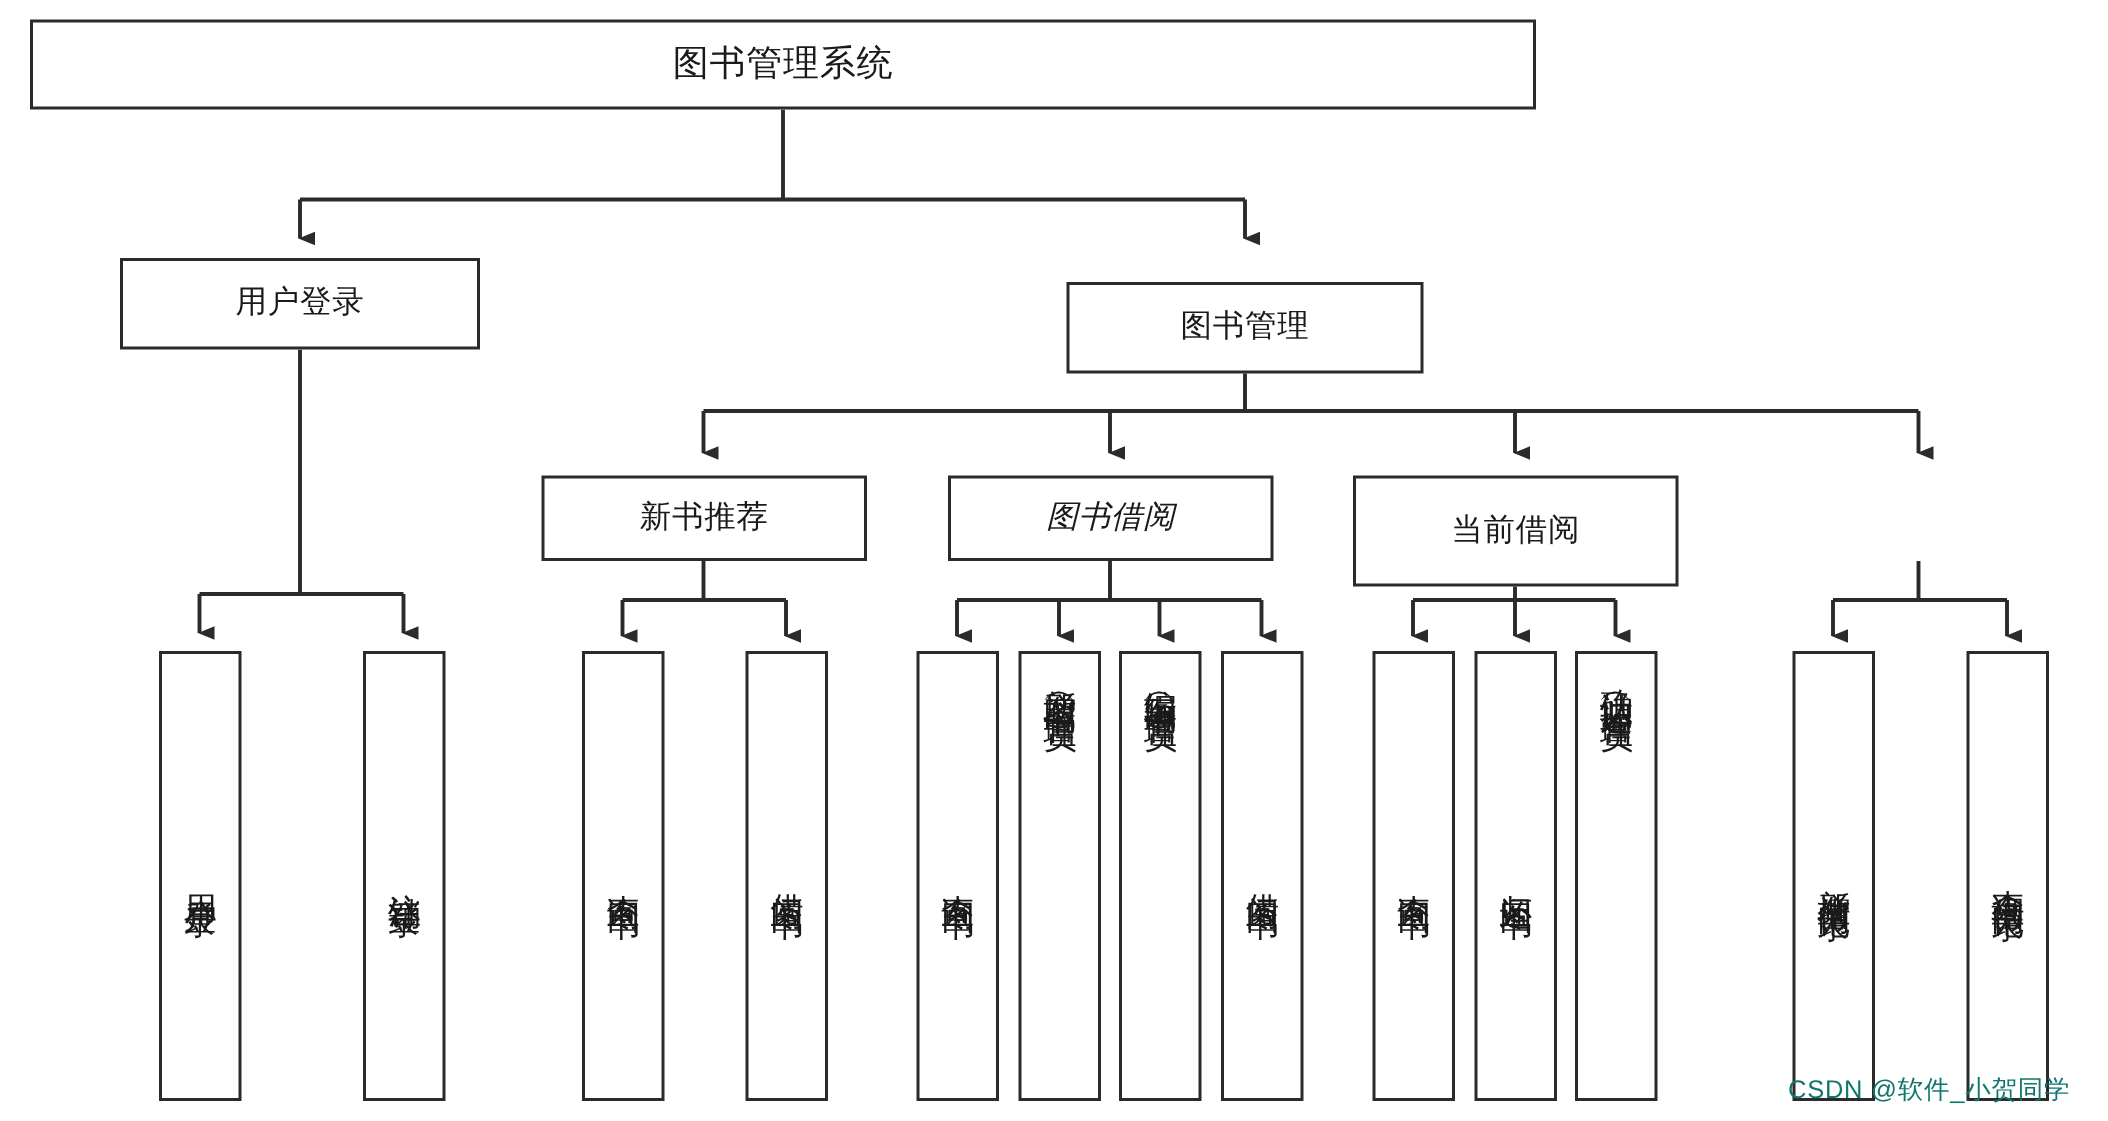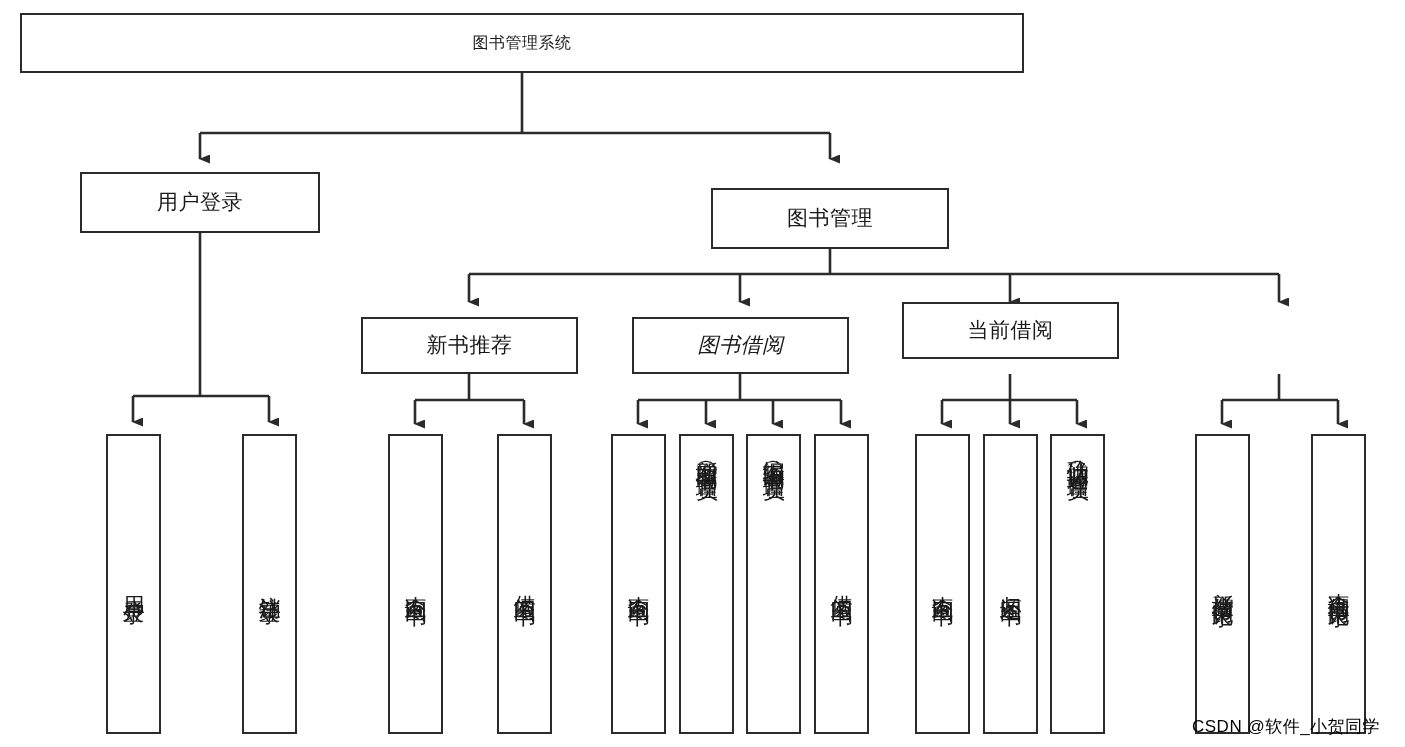--- a/index.html
+++ b/index.html
@@ -40,21 +40,21 @@
     display: block;
     text-align: center;
     line-height: 1.18;
     letter-spacing: 0.5px;
   }
   
   .node.h .lbl {
     font-size: 21px;
   }
   .node.root .lbl {
-    font-size: 16px;
+    font-size: 24px;
   }
   
   .node.v {
     align-items: flex-start;
     justify-content: center;
     padding-top: 6px;
   }
   .node.v .lbl {
     writing-mode: vertical-rl;
     text-orientation: upright;
@@ -63,21 +63,21 @@
     letter-spacing: 3px;
     white-space: nowrap;
   }
   .node.v.mid {
     align-items: center;
     padding-top: 0;
   }
   .watermark {
     position: absolute;
     font-size: 17px;
-    color: #000000;
+    color: #0f766e;
     white-space: nowrap;
     letter-spacing: 0.5px;
   }
 </style>
 </head>
 <body>
 
 <div id="canvas">
 
   <svg class="wires" viewBox="0 0 1405 747" xmlns="http://www.w3.org/2000/svg">
@@ -144,21 +144,21 @@
   </div>
 
   <div class="node h" style="left:361px; top:317px; width:217px; height:57px;">
     <span class="lbl">新书推荐</span>
   </div>
 
   <div class="node h" style="left:632px; top:317px; width:217px; height:57px;font-style:italic;">
     <span class="lbl">图书借阅</span>
   </div>
 
-  <div class="node h" style="left:902px; top:302px; width:217px; height:57px;">
+  <div class="node h" style="left:902px; top:317px; width:217px; height:74px;">
     <span class="lbl">当前借阅</span>
   </div>
 
 
   <div class="node v mid" style="left:106px; top:434px; width:55px; height:300px;">
     <span class="lbl">用户登录</span>
   </div>
 
   <div class="node v mid" style="left:242px; top:434px; width:55px; height:300px;">
     <span class="lbl">注销登录</span>

